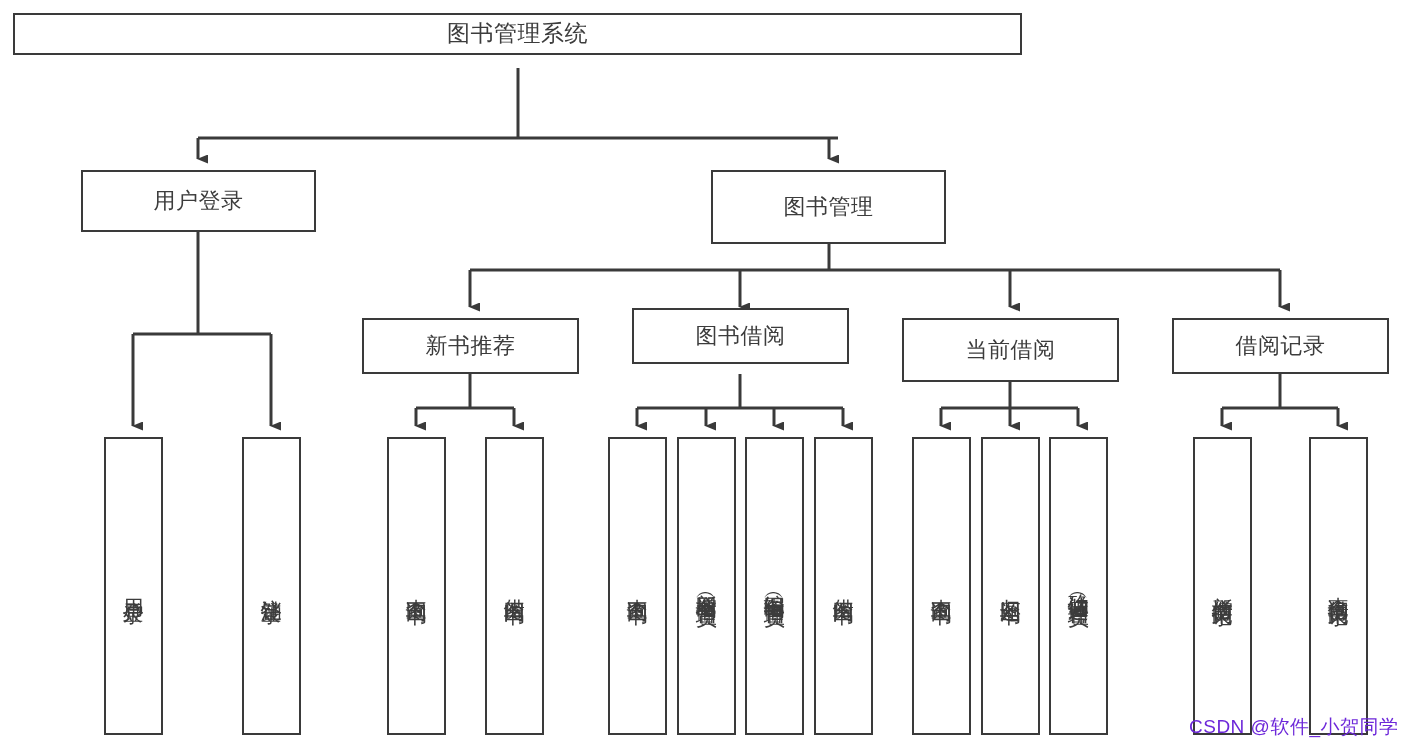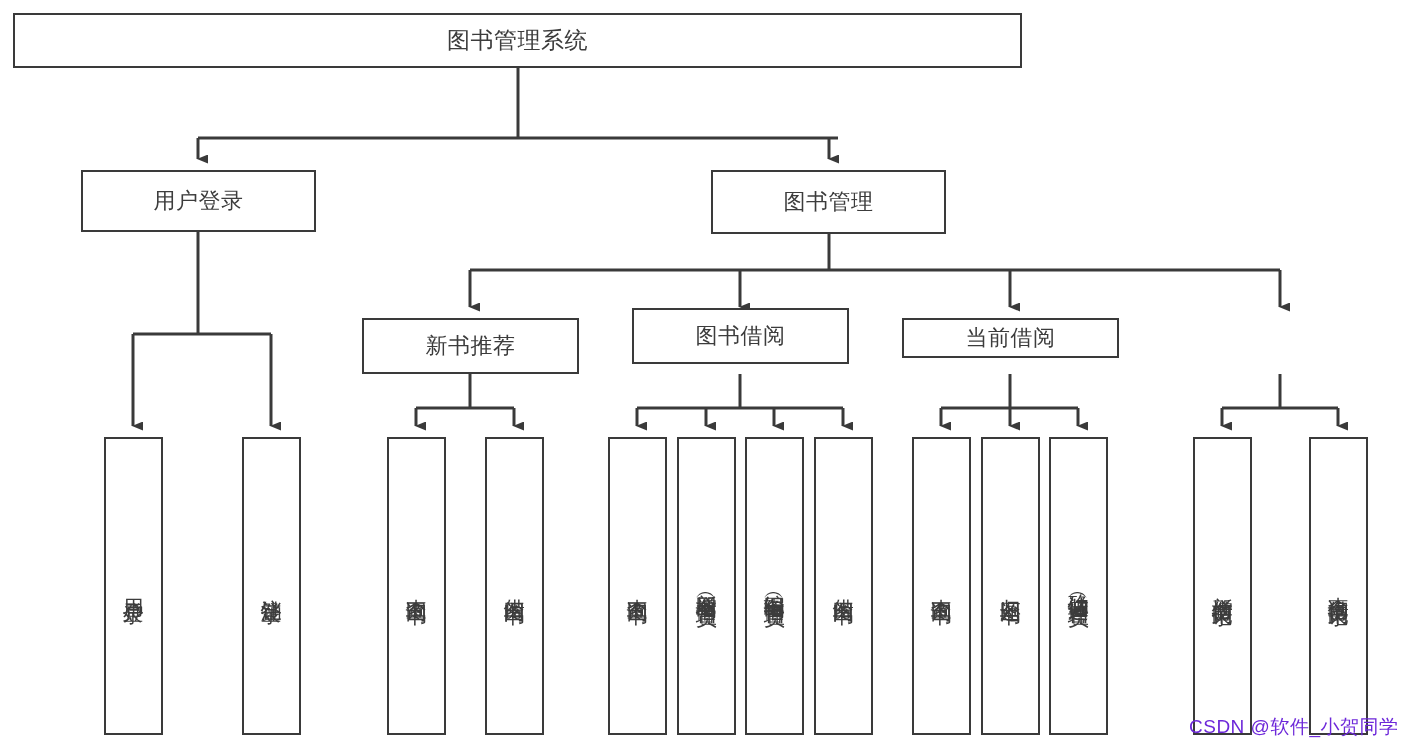--- a/index.html
+++ b/index.html
@@ -115,39 +115,42 @@
       <path d="M1010,408 L1010,426" marker-end="url(#arrow)"></path>
       <path d="M1078,408 L1078,426" marker-end="url(#arrow)"></path>
 
       <path d="M1280,374 L1280,408"></path>
       <path d="M1222,408 L1338,408"></path>
       <path d="M1222,408 L1222,426" marker-end="url(#arrow)"></path>
       <path d="M1338,408 L1338,426" marker-end="url(#arrow)"></path>
     </g>
   </svg>
 
-  <div class="node node-root" style="left:13px; top:13px; width:1009px; height:55px;">
+  <div class="node node-root" style="left:13px; top:13px; width:1009px; height:42px;">
     <span class="lbl">图书管理系统</span>
   </div>
 
   <div class="node node-l2" style="left:81px; top:170px; width:235px; height:62px;">
     <span class="lbl">用户登录</span>
   </div>
-  <div class="node node-l2" style="left:711px; top:170px; width:235px; height:64px;">
+  <div class="node node-l2" style="left:711px; top:170px; width:235px; height:74px;">
     <span class="lbl">图书管理</span>
   </div>
 
   <div class="node node-l3" style="left:362px; top:318px; width:217px; height:56px;">
     <span class="lbl">新书推荐</span>
   </div>
   <div class="node node-l3" style="left:632px; top:308px; width:217px; height:56px;">
     <span class="lbl">图书借阅</span>
   </div>
-  <div class="node node-l3" style="left:902px; top:318px; width:217px; height:40px;justify-content:center;">
+  <div class="node node-l3" style="left:902px; top:318px; width:217px; height:64px;justify-content:center;">
     <span class="lbl">当前借阅</span>
+  </div>
+  <div class="node node-l3" style="left:1172px; top:318px; width:217px; height:56px;">
+    <span class="lbl">借阅记录</span>
   </div>
 
   <div class="node node-leaf" style="left:104px; top:437px; width:59px; height:298px;">
     <span class="lbl">用户登录</span>
   </div>
   <div class="node node-leaf" style="left:242px; top:437px; width:59px; height:298px;">
     <span class="lbl">注销登录</span>
   </div>
 
   <div class="node node-leaf" style="left:387px; top:437px; width:59px; height:298px;">

